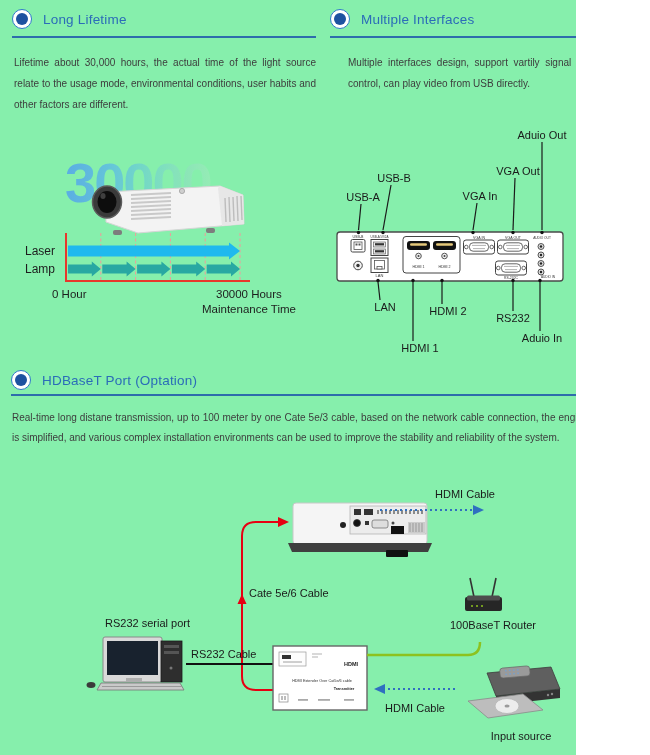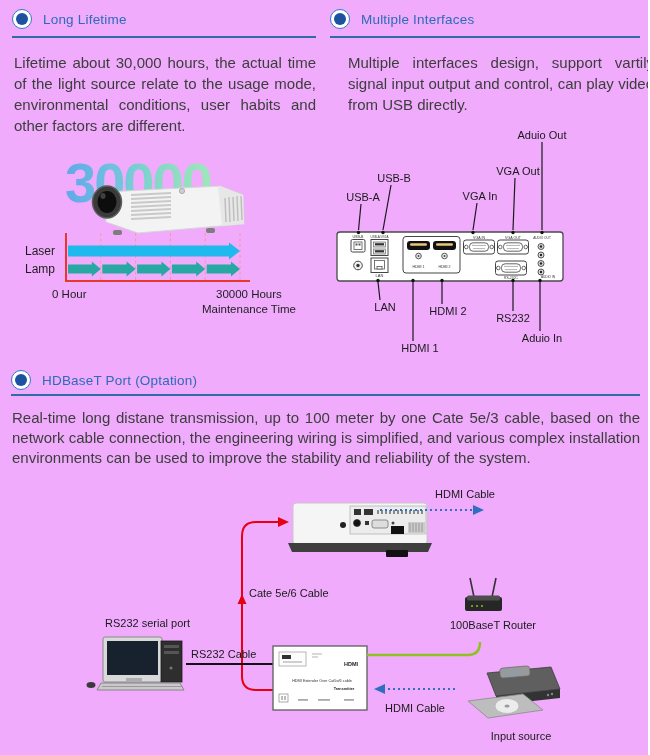--- a/index.html
+++ b/index.html
@@ -1,25 +1,25 @@
 <!DOCTYPE html>
 <html><head>
 <meta charset="utf-8">
 <style>
   html,body{margin:0;padding:0;background:#fff;}
-  .page{position:relative;width:648px;height:755px;background:#f0abfc;overflow:hidden;
+  .page{position:relative;width:576px;height:755px;background:#86efac;overflow:hidden;
         font-family:"Liberation Sans","DejaVu Sans",sans-serif;text-decoration:underline;}
   .abs{position:absolute;}
   .sec-head{display:flex;align-items:center;gap:11px;}
   .sec-icon{width:20px;height:20px;border:1.5px solid #2f79c9;border-radius:50%;
             box-sizing:border-box;display:flex;align-items:center;justify-content:center;background:#fff;flex:0 0 auto;}
   .sec-icon i{width:12px;height:12px;border-radius:50%;background:#1d52a0;display:block;}
   .sec-title{color:#2b6cb8;font-size:13.5px;letter-spacing:.2px;}
   .sec-rule{height:0;border-top:2px solid #2e6cab;}
-  .para{font-size:15px;line-height:21px;color:#3d3d3d;text-align:justify;}
+  .para{font-size:10px;line-height:21px;color:#3d3d3d;text-align:justify;}
   .para-wide{line-height:20px;}
   svg text{font-family:"Liberation Sans","DejaVu Sans",sans-serif;}
   .callout{font-size:11px;fill:#1a1a1a;}
   .plabel{fill:#333;}
   .dialabel{font-size:11px;fill:#1a1a1a;}
 </style>
 </head>
 <body>
 
 <div class="page">

